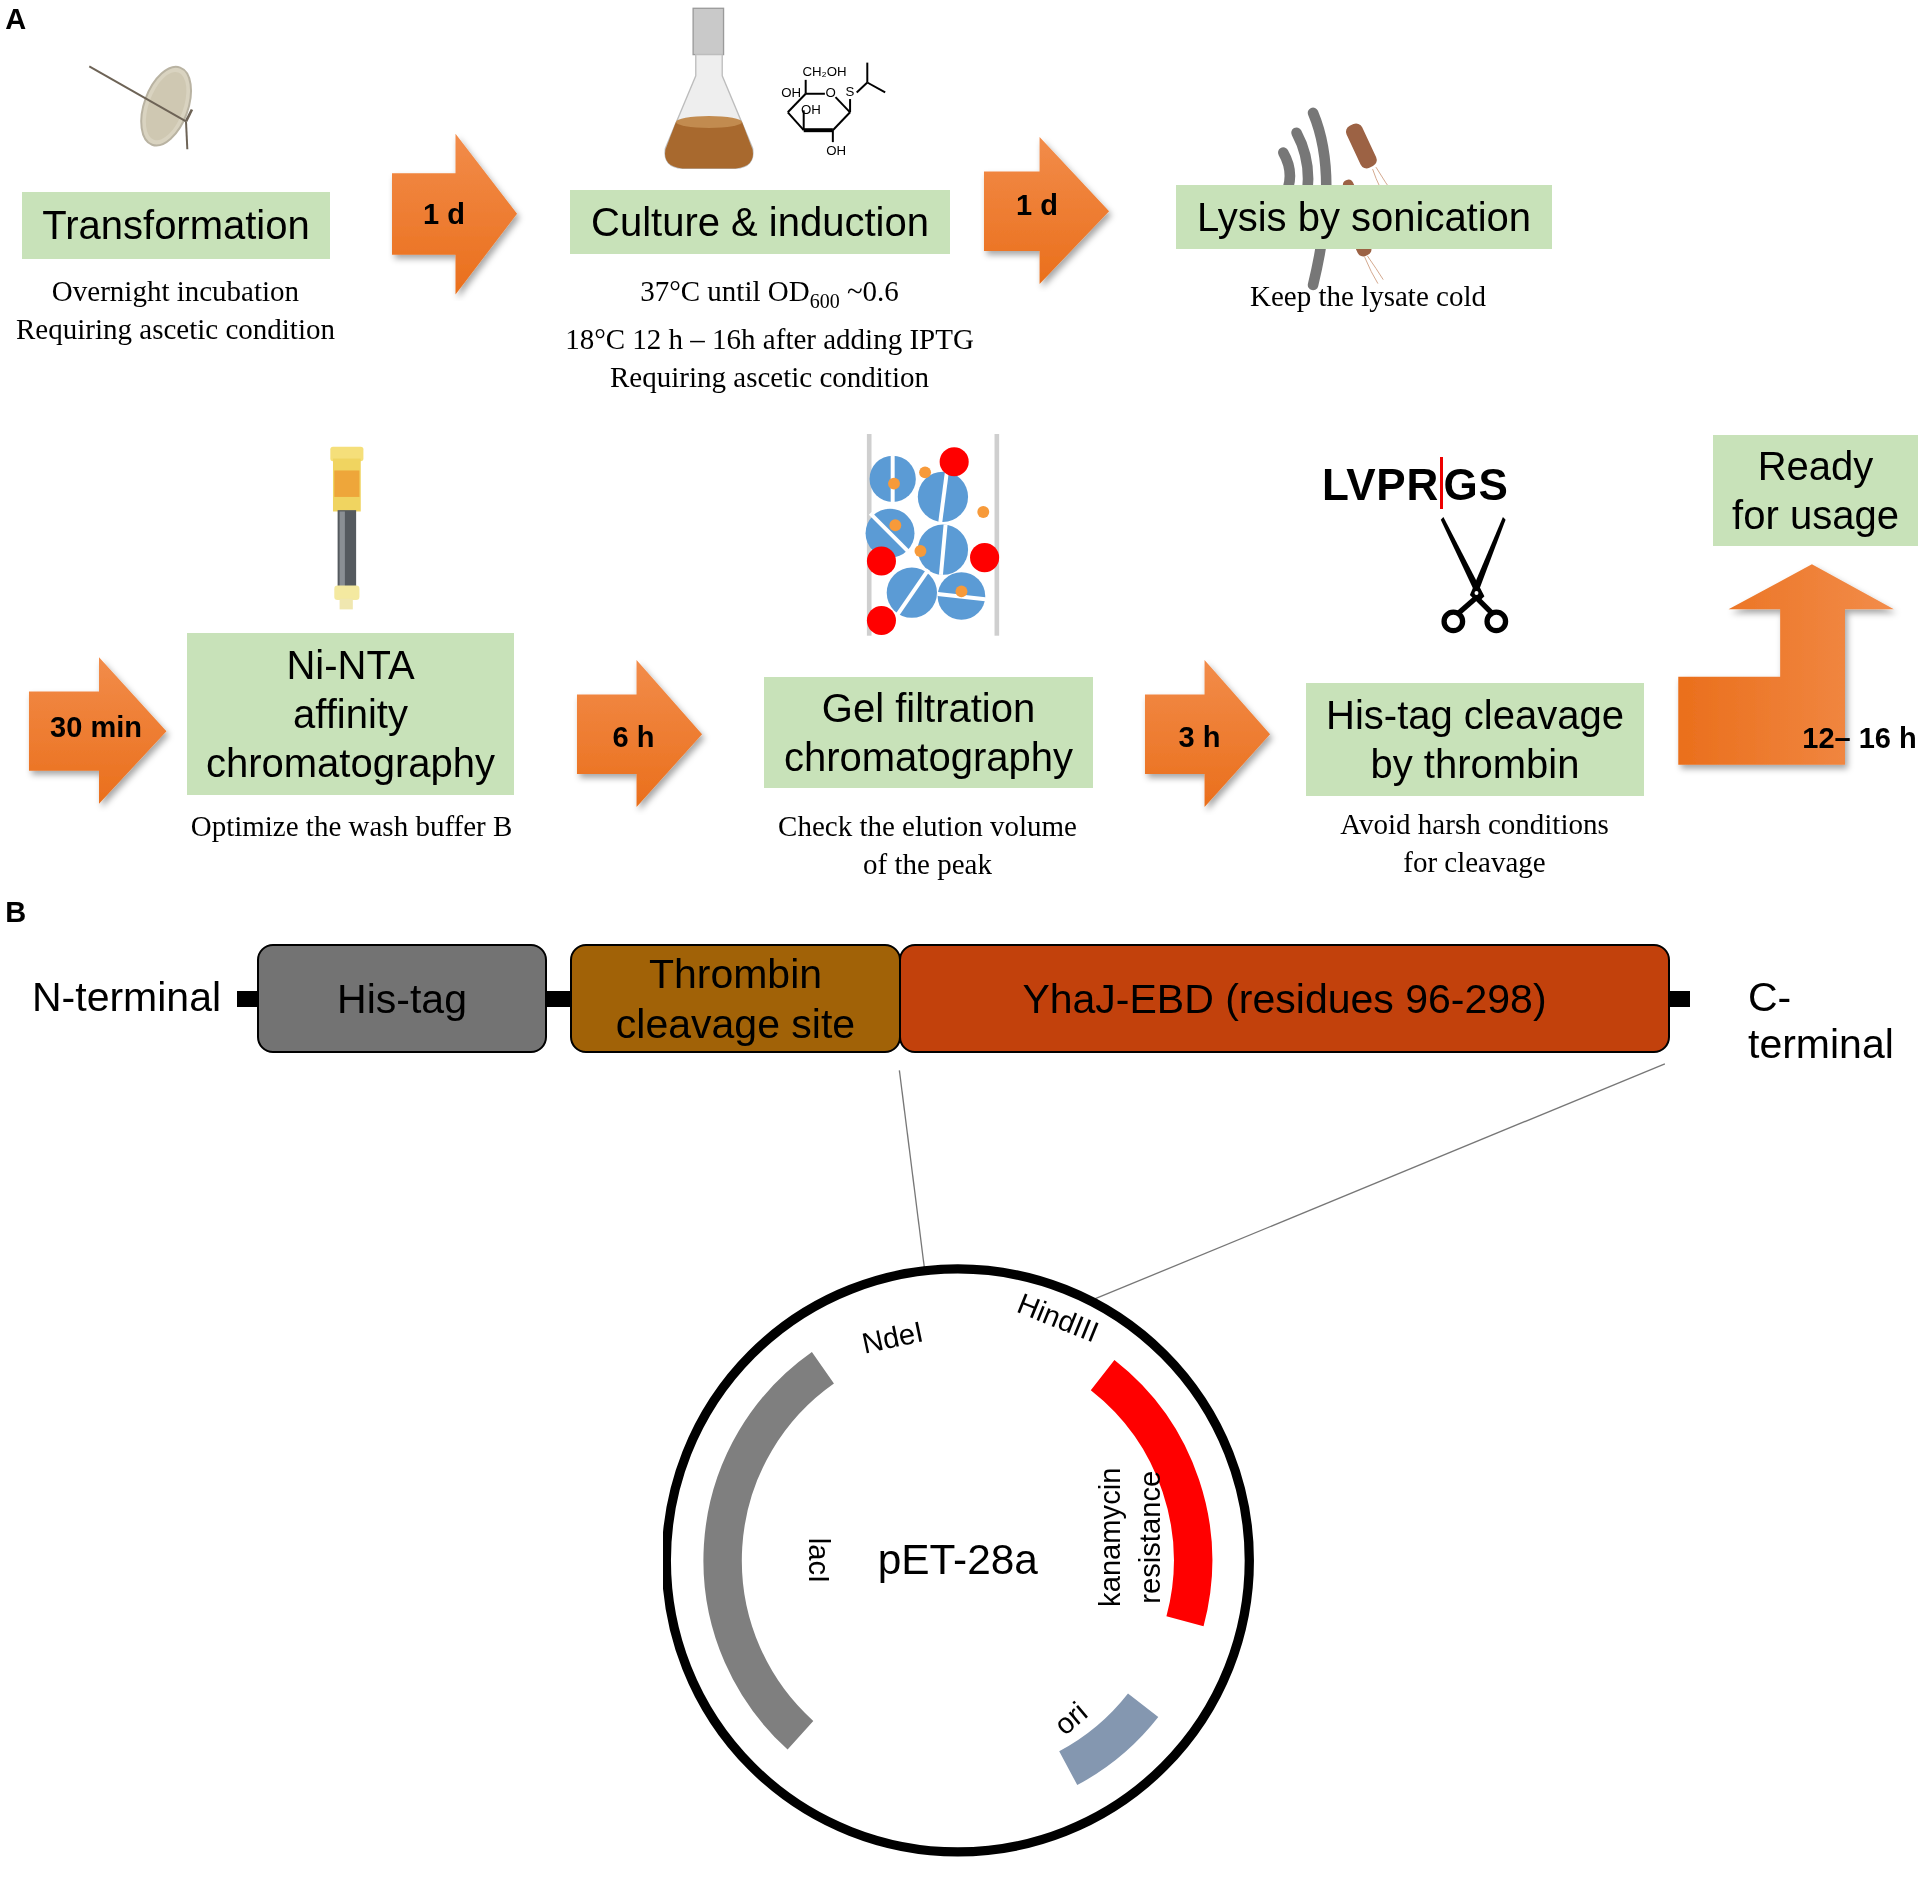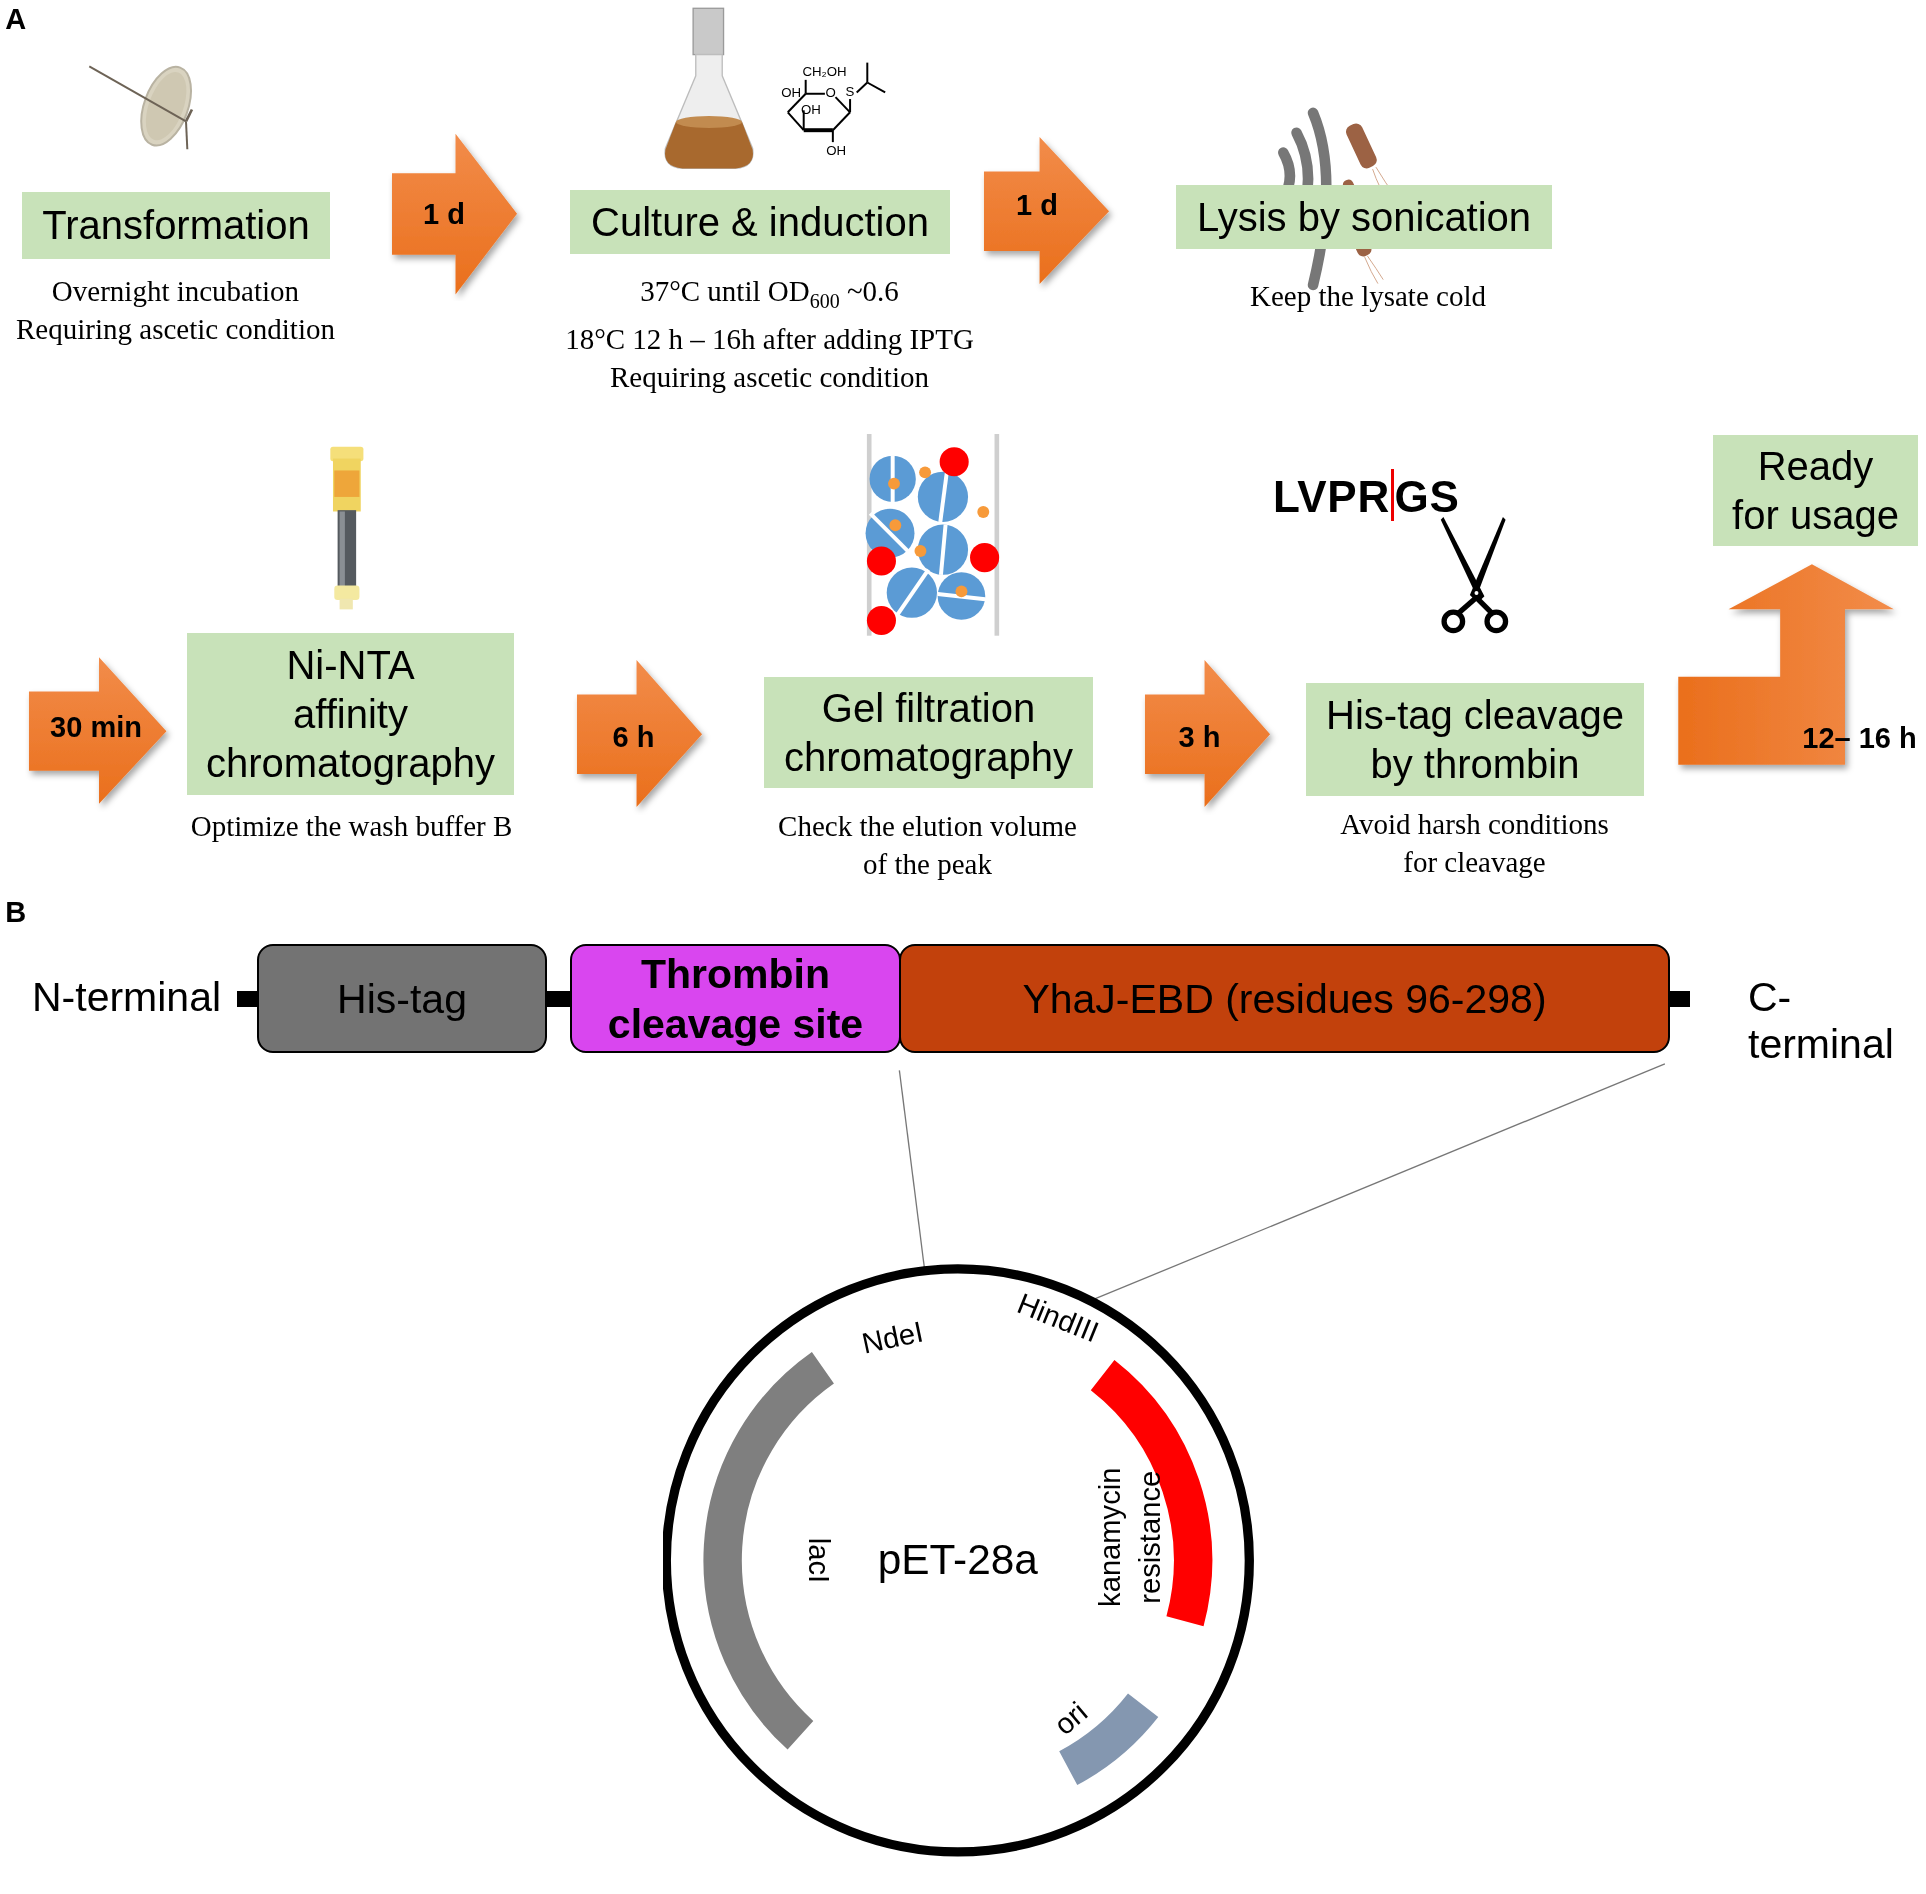--- a/index.html
+++ b/index.html
@@ -215,21 +215,21 @@
 </div>
 
 <div>
   <svg class="arrow" style="left:1141px;top:656px" width="139" height="159" viewBox="0 0 210 240">
     <polygon points="6,58 96,58 96,6 195,118 96,228 96,178 6,178" fill="url(#gV)" filter="url(#sh)"></polygon>
   </svg>
   <div class="arrow-label" style="left:1143px;top:721px;width:113px;">3 h</div>
 </div>
 
 <div>
-  <div class="abs" style="left:1273px;top:457px;font-weight:bold;font-size:44px;letter-spacing:0.7px;margin-top:12px;">
+  <div class="abs" style="left:1322px;top:457px;font-weight:bold;font-size:44px;letter-spacing:0.7px;">
     <span>LVPR</span><span style="display:inline-block;width:3.3px;height:52px;background:#e00;vertical-align:-9.3px;margin:0 0.7px;"></span><span>GS</span>
   </div>
   <svg class="abs" style="left:1438px;top:517px" width="73" height="119" viewBox="0 0 110 180">
     <polygon points="8,0 70,120 62,128 4,4" fill="#000"></polygon>
     <polygon points="98,0 48,118 56,126 102,4" fill="#000"></polygon>
     <line x1="60" y1="120" x2="28" y2="148" stroke="#000" stroke-width="8"></line>
     <line x1="56" y1="120" x2="84" y2="148" stroke="#000" stroke-width="8"></line>
     <circle cx="23" cy="158" r="14" fill="none" stroke="#000" stroke-width="8"></circle>
     <circle cx="88" cy="158" r="14" fill="none" stroke="#000" stroke-width="8"></circle>
     <circle cx="58" cy="115" r="3" fill="#fff"></circle>
@@ -258,21 +258,21 @@
 
 <div class="abs panel-label" style="left:5.3px;top:896px;">B</div>
 
 <div>
   <div class="term" style="left:4px;top:974px;">N-terminal</div>
   <div class="linker" style="left:237px;top:991px;width:21px;"></div>
   <div class="seg" style="left:257px;top:944px;width:290px;height:109px;background:#737373;">
     <div>His-tag</div>
   </div>
   <div class="linker" style="left:547px;top:991px;width:24px;"></div>
-  <div class="seg" style="left:570px;top:944px;width:331px;height:109px;background:#d946ef;flex-direction:column;font-weight:bold;">
+  <div class="seg" style="left:570px;top:944px;width:331px;height:109px;background:#a16207;flex-direction:column;">
     <div>Thrombin</div>
     <div>cleavage site</div>
   </div>
   <div class="seg" style="left:899px;top:944px;width:771px;height:109px;background:#c2410c;">
     <div>YhaJ-EBD (residues 96-298)</div>
   </div>
   <div class="linker" style="left:1670px;top:991px;width:20px;"></div>
   <div class="term" style="left:1720px;top:974px;">C-terminal</div>
 </div>
 

